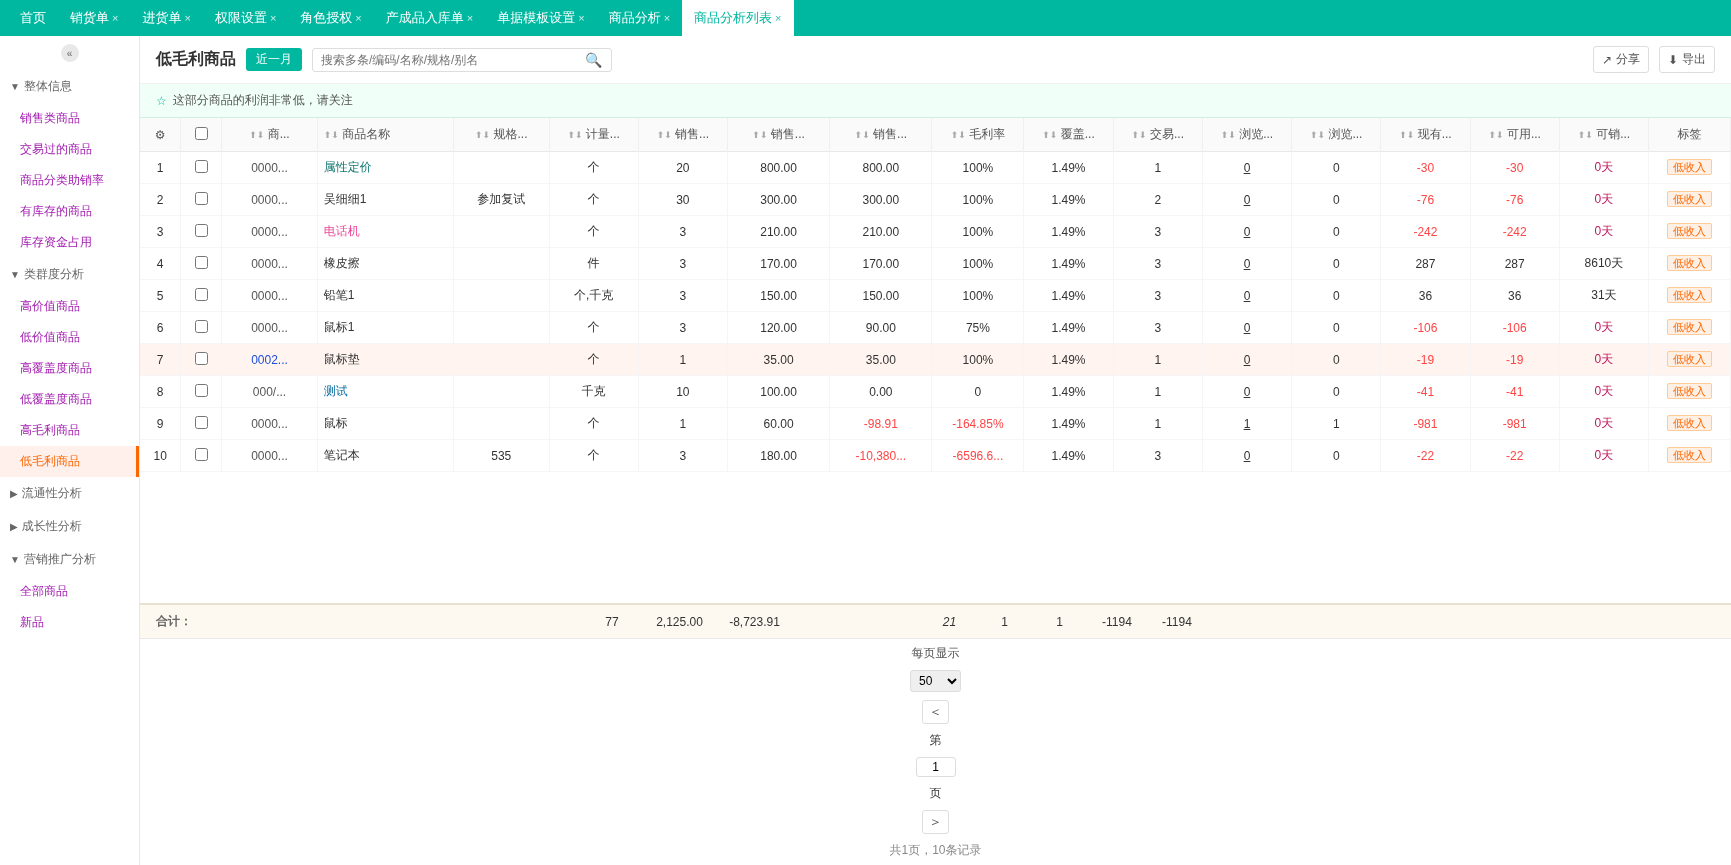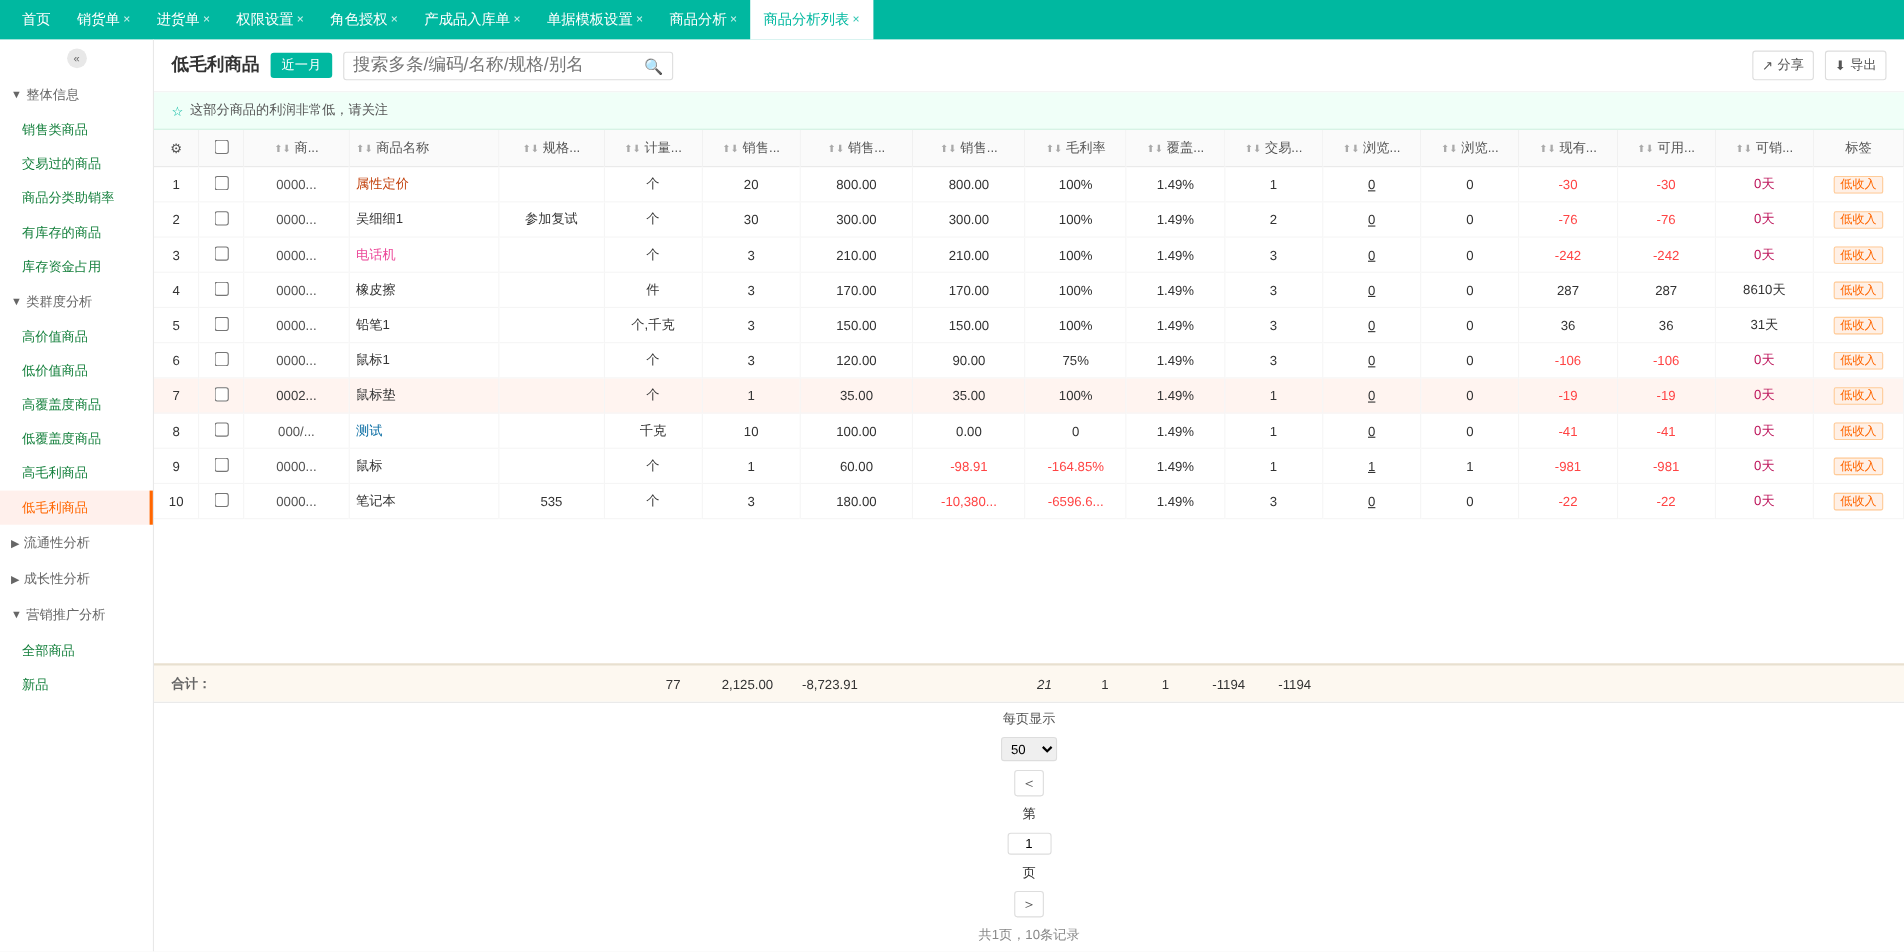--- a/index.html
+++ b/index.html
@@ -47,21 +47,21 @@
       display: flex;
       align-items: center;
       padding: 8px 10px;
       color: #666;
       font-size: 12px;
       cursor: pointer;
     }
     .sidebar-group-title .arrow { margin-right: 4px; font-size: 10px; }
     .sidebar-item {
       padding: 7px 10px 7px 20px;
-      color: #15803d;
+      color: #a21caf;
       cursor: pointer;
       font-size: 12px;
     }
     .sidebar-item.active {
       background: #fff0ec;
       color: #ff6600;
       border-right: 3px solid #ff6600;
     }
 
     
@@ -100,21 +100,21 @@
       align-items: center;
       border: 1px solid #ddd;
       border-radius: 3px;
       padding: 3px 8px;
       flex: 1;
       max-width: 300px;
     }
     .search-box input {
       border: none;
       outline: none;
-      font-size: 16px;
+      font-size: 12px;
       color: #c2410c;
       flex: 1;
     }
     .search-icon { color: #999; font-size: 14px; }
     .header-actions {
       margin-left: auto;
       display: flex;
       gap: 10px;
     }
     .action-btn {
@@ -475,21 +475,21 @@
             <th class="col-num">
               <span>标签</span>
             </th>
           </tr>
         </thead>
         <tbody id="table-body">
         <tr>
     <td>1</td>
     <td><input type="checkbox" style=""></td>
     <td style="color:#555;">0000...</td>
-    <td style="text-align:left;color:#c2410c;cursor:pointer;">属性定价</td>
+    <td style="text-align:left;color:#0f766e;cursor:pointer;">属性定价</td>
     <td></td>
     <td>个</td>
     <td>20</td>
     <td>800.00</td>
     <td class="">800.00</td>
     <td class="">100%</td>
     <td>1.49%</td>
     <td>1</td>
     <td class="underline">0</td>
     <td>0</td>
@@ -594,21 +594,21 @@
     <td class="underline">0</td>
     <td>0</td>
     <td class="text-red">-106</td>
     <td class="text-red">-106</td>
     <td class="text-orange">0天</td>
     <td><span class="tag-badge">低收入</span></td>
   </tr>
             <tr class="highlighted">
     <td>7</td>
     <td><input type="checkbox" style=""></td>
-    <td style="color:#404040;">0002...</td>
+    <td style="color:#1d4ed8;">0002...</td>
     <td style="text-align:left;color:#333;cursor:pointer;">鼠标垫</td>
     <td></td>
     <td>个</td>
     <td>1</td>
     <td>35.00</td>
     <td class="">35.00</td>
     <td class="">100%</td>
     <td>1.49%</td>
     <td>1</td>
     <td class="underline">0</td>

